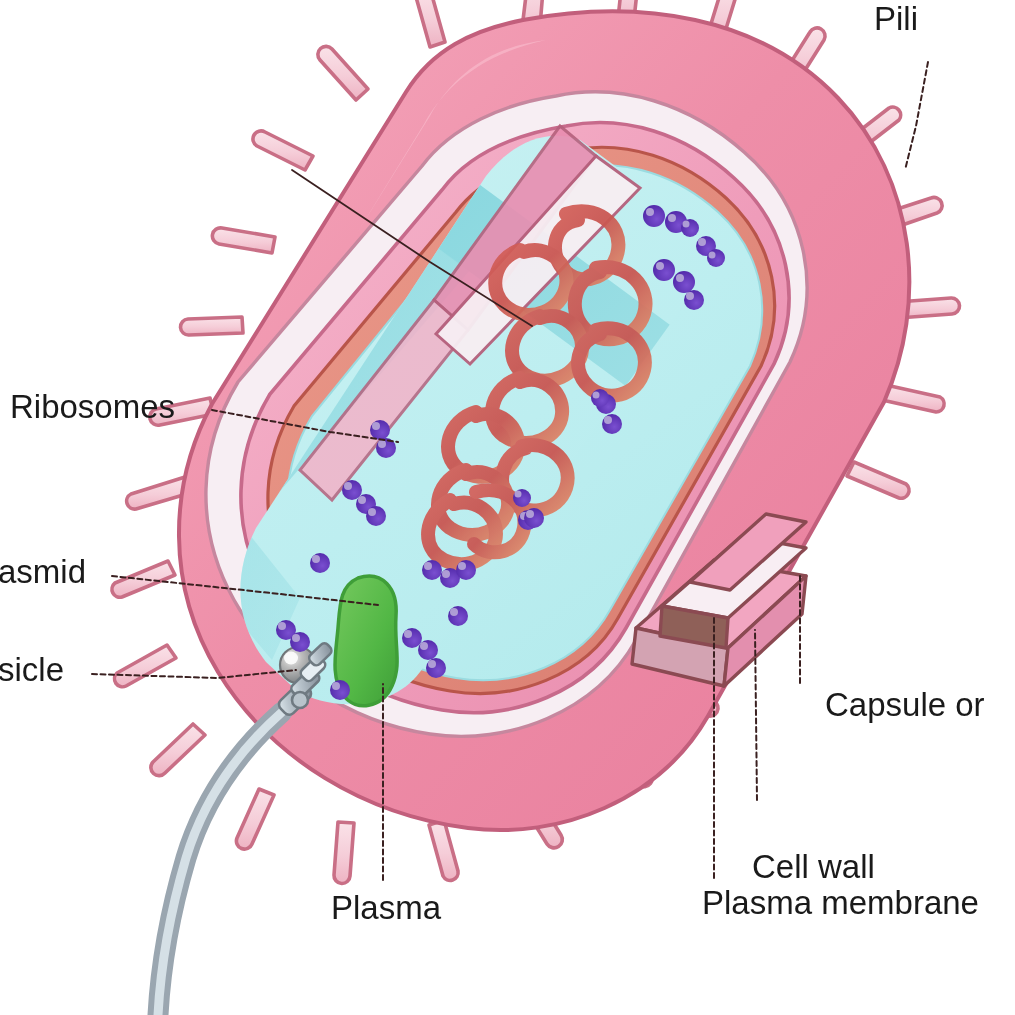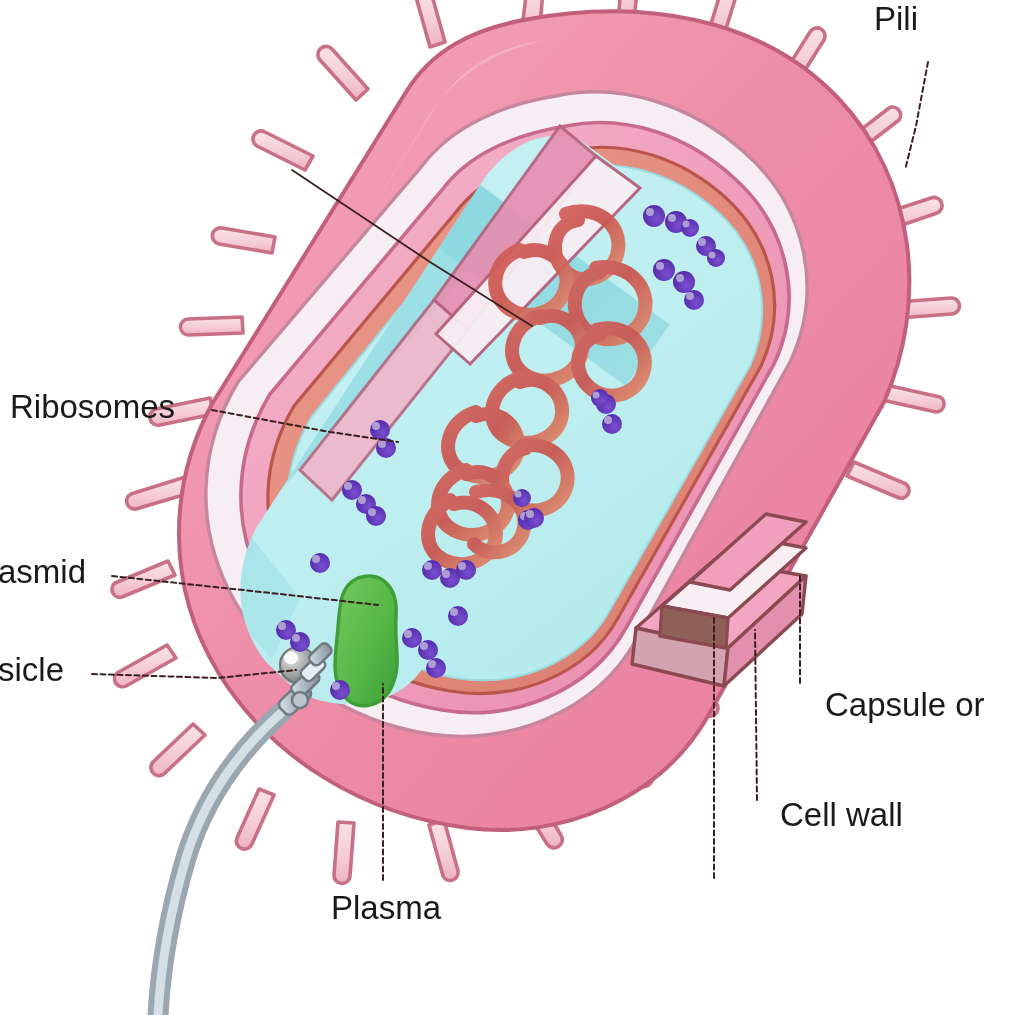--- a/index.html
+++ b/index.html
@@ -413,18 +413,19 @@
 
 <div class="lbl" style="left:10px; top:390px;">Ribosomes</div>
 
 <div class="lbl" style="left:-2px; top:555px;">asmid</div>
 
 <div class="lbl" style="left:-2px; top:653px;">sicle</div>
 
 <div class="lbl" style="left:790px; top:688px;margin-left:35px;">Capsule or</div>
 
 
-<div class="lbl" style="left:752px; top:798px;margin-left:28px;">Cell wall</div>
-
+<div class="lbl" style="left:752px; top:850px;">Cell wall</div>
+
+<div class="lbl" style="left:702px; top:886px;">Plasma membrane</div>
 
 <div class="lbl" style="left:331px; top:891px;">Plasma</div>
 
 </div>
 
 </body></html>

